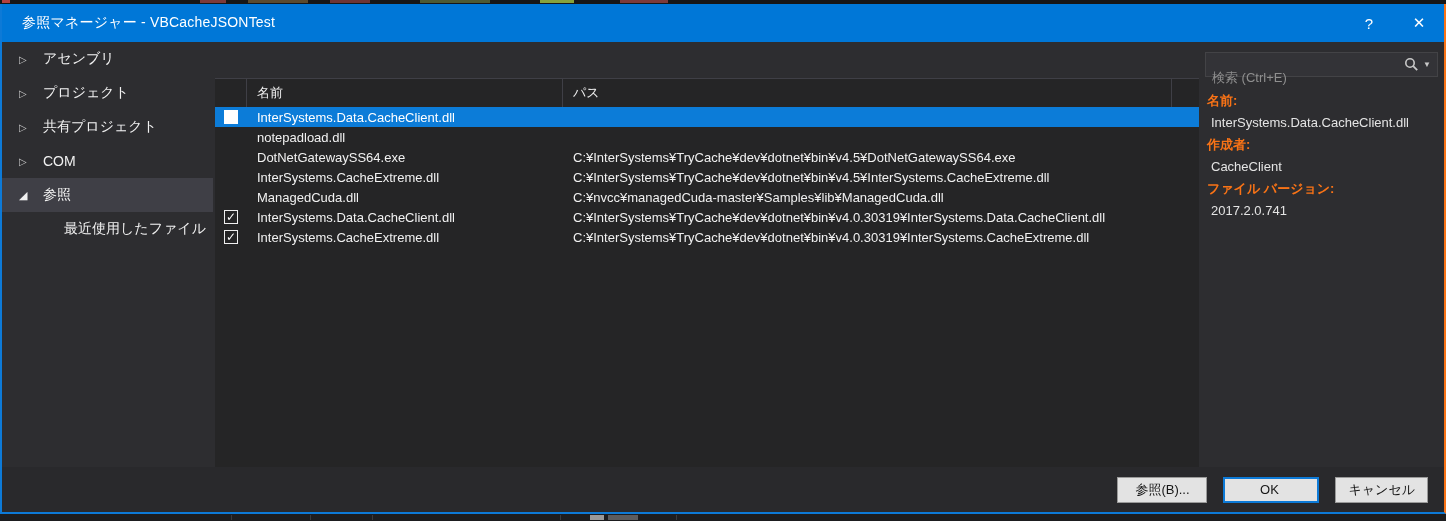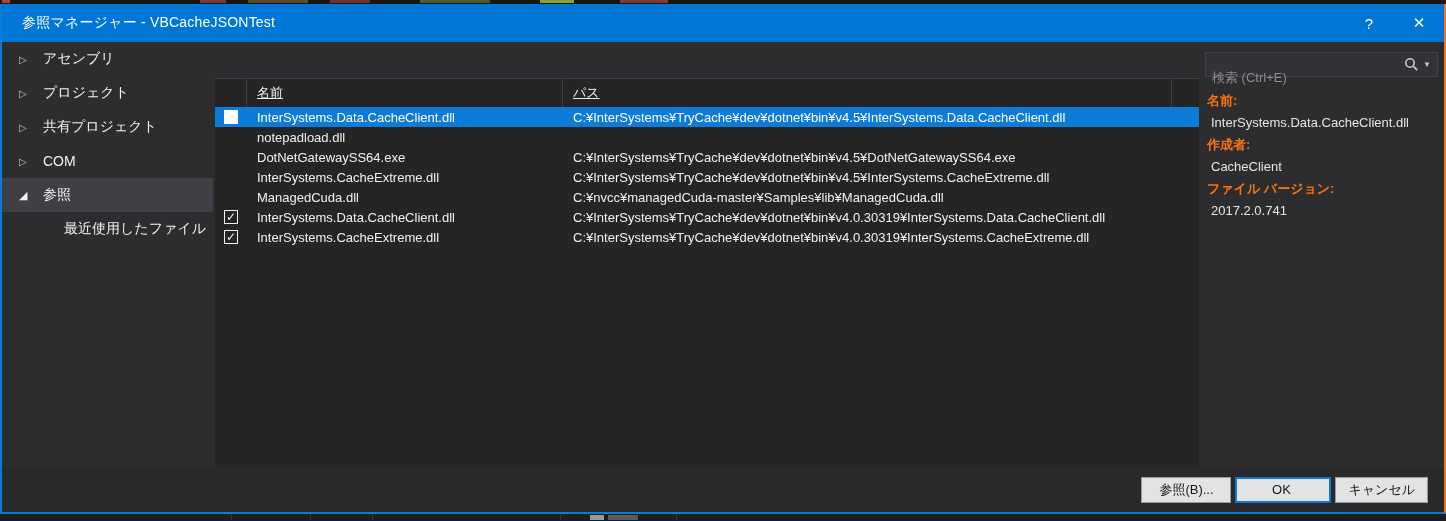--- a/index.html
+++ b/index.html
@@ -30,21 +30,21 @@
   .sidebar { position:absolute; left:0; top:38px; width:211px; height:429px; }
   .side-item { height:34px; display:flex; align-items:center; color:#f1f1f1; font-size:14px; }
   .side-item.selected { background:#3f3f46; }
   .side-item .arrow { width:12px; margin-left:17px; margin-right:12px; font-size:10px; color:#c5c5c5; }
   .side-item .arrow.expanded { color:#f1f1f1; font-size:11px; }
   .side-item.child { padding-left:62px; }
 
   
   .grid { position:absolute; left:213px; top:74px; width:984px; height:389px; background:#252526; }
   .grid-header { display:flex; height:29px; border-top:1px solid #3f3f46; color:#f1f1f1; font-size:13px; }
-  .gh-cell { display:flex; align-items:center; border-right:1px solid #3f3f46; padding-left:10px;text-decoration:underline; }
+  .gh-cell { display:flex; align-items:center; border-right:1px solid #3f3f46; padding-left:10px; }
   .gh-check { width:32px; }
   .gh-name { width:316px; }
   .gh-path { width:609px; }
   .gh-rest { flex:1; border-right:none; }
   .trow { display:flex; height:20px; align-items:center; color:#f1f1f1; font-size:13px; }
   .trow.selected { background:#0c7cd8; color:#ffffff; }
   .cell-check { width:32px; display:flex; justify-content:center; }
   .cell-name { width:316px; padding-left:10px; white-space:nowrap; overflow:hidden; }
   .cell-path { flex:1; padding-left:10px; white-space:nowrap; overflow:hidden; }
   .checkbox { width:14px; height:14px; display:flex; align-items:center; justify-content:center; }
@@ -60,21 +60,21 @@
                      font-size:13px; padding:0 6px; font-family:inherit;margin-top:25px; }
   .searchbox input::placeholder { color:#8f8f8f; opacity:1; }
   .search-iconwrap { display:flex; align-items:center; padding-right:6px; gap:4px; }
   .search-caret { color:#c8c8c8; font-size:8px; }
   .details { position:absolute; left:8px; top:48px; color:#f1f1f1; font-size:13px; line-height:22px; }
   .details .lbl { font-weight:bold; color:#f97316; }
   .details .val { color:#e4e4e4; padding-left:4px; }
 
   
   .footer { position:absolute; left:0; top:463px; width:100%; height:45px; background:#29292c;
-            display:flex; align-items:center; justify-content:flex-end; gap:4px; padding-right:16px; }
+            display:flex; align-items:center; justify-content:flex-end; gap:16px; padding-right:16px; }
   .btn { height:26px; min-width:90px; background:#e3e3e3; color:#161616; font-size:13px;
          border:1px solid #9a9a9a; display:flex; align-items:center; justify-content:center;
          font-family:inherit; padding:0 12px; }
   .btn.default { border:2px solid #0d7ad7; min-width:96px;padding-left:8px; }
 </style>
 </head>
 <body>
 
 <div class="screen">
 
@@ -130,21 +130,20 @@
         <div class="gh-cell gh-name">名前</div>
         <div class="gh-cell gh-path">パス</div>
         <div class="gh-cell gh-rest"></div>
       </div>
       <div id="rows">
           <div class="trow selected">
             <span class="cell-check">
               <span class="checkbox unchecked"></span>
             </span>
             <span class="cell-name">InterSystems.Data.CacheClient.dll</span>
-            <span class="cell-path">C:¥InterSystems¥TryCache¥dev¥dotnet¥bin¥v4.5¥InterSystems.Data.CacheClient.dll</span>
           </div>
           <div class="trow">
             <span class="cell-check"></span>
             <span class="cell-name">notepadload.dll</span>
           </div>
           <div class="trow">
             <span class="cell-check"></span>
             <span class="cell-name">DotNetGatewaySS64.exe</span>
             <span class="cell-path">C:¥InterSystems¥TryCache¥dev¥dotnet¥bin¥v4.5¥DotNetGatewaySS64.exe</span>
           </div>

